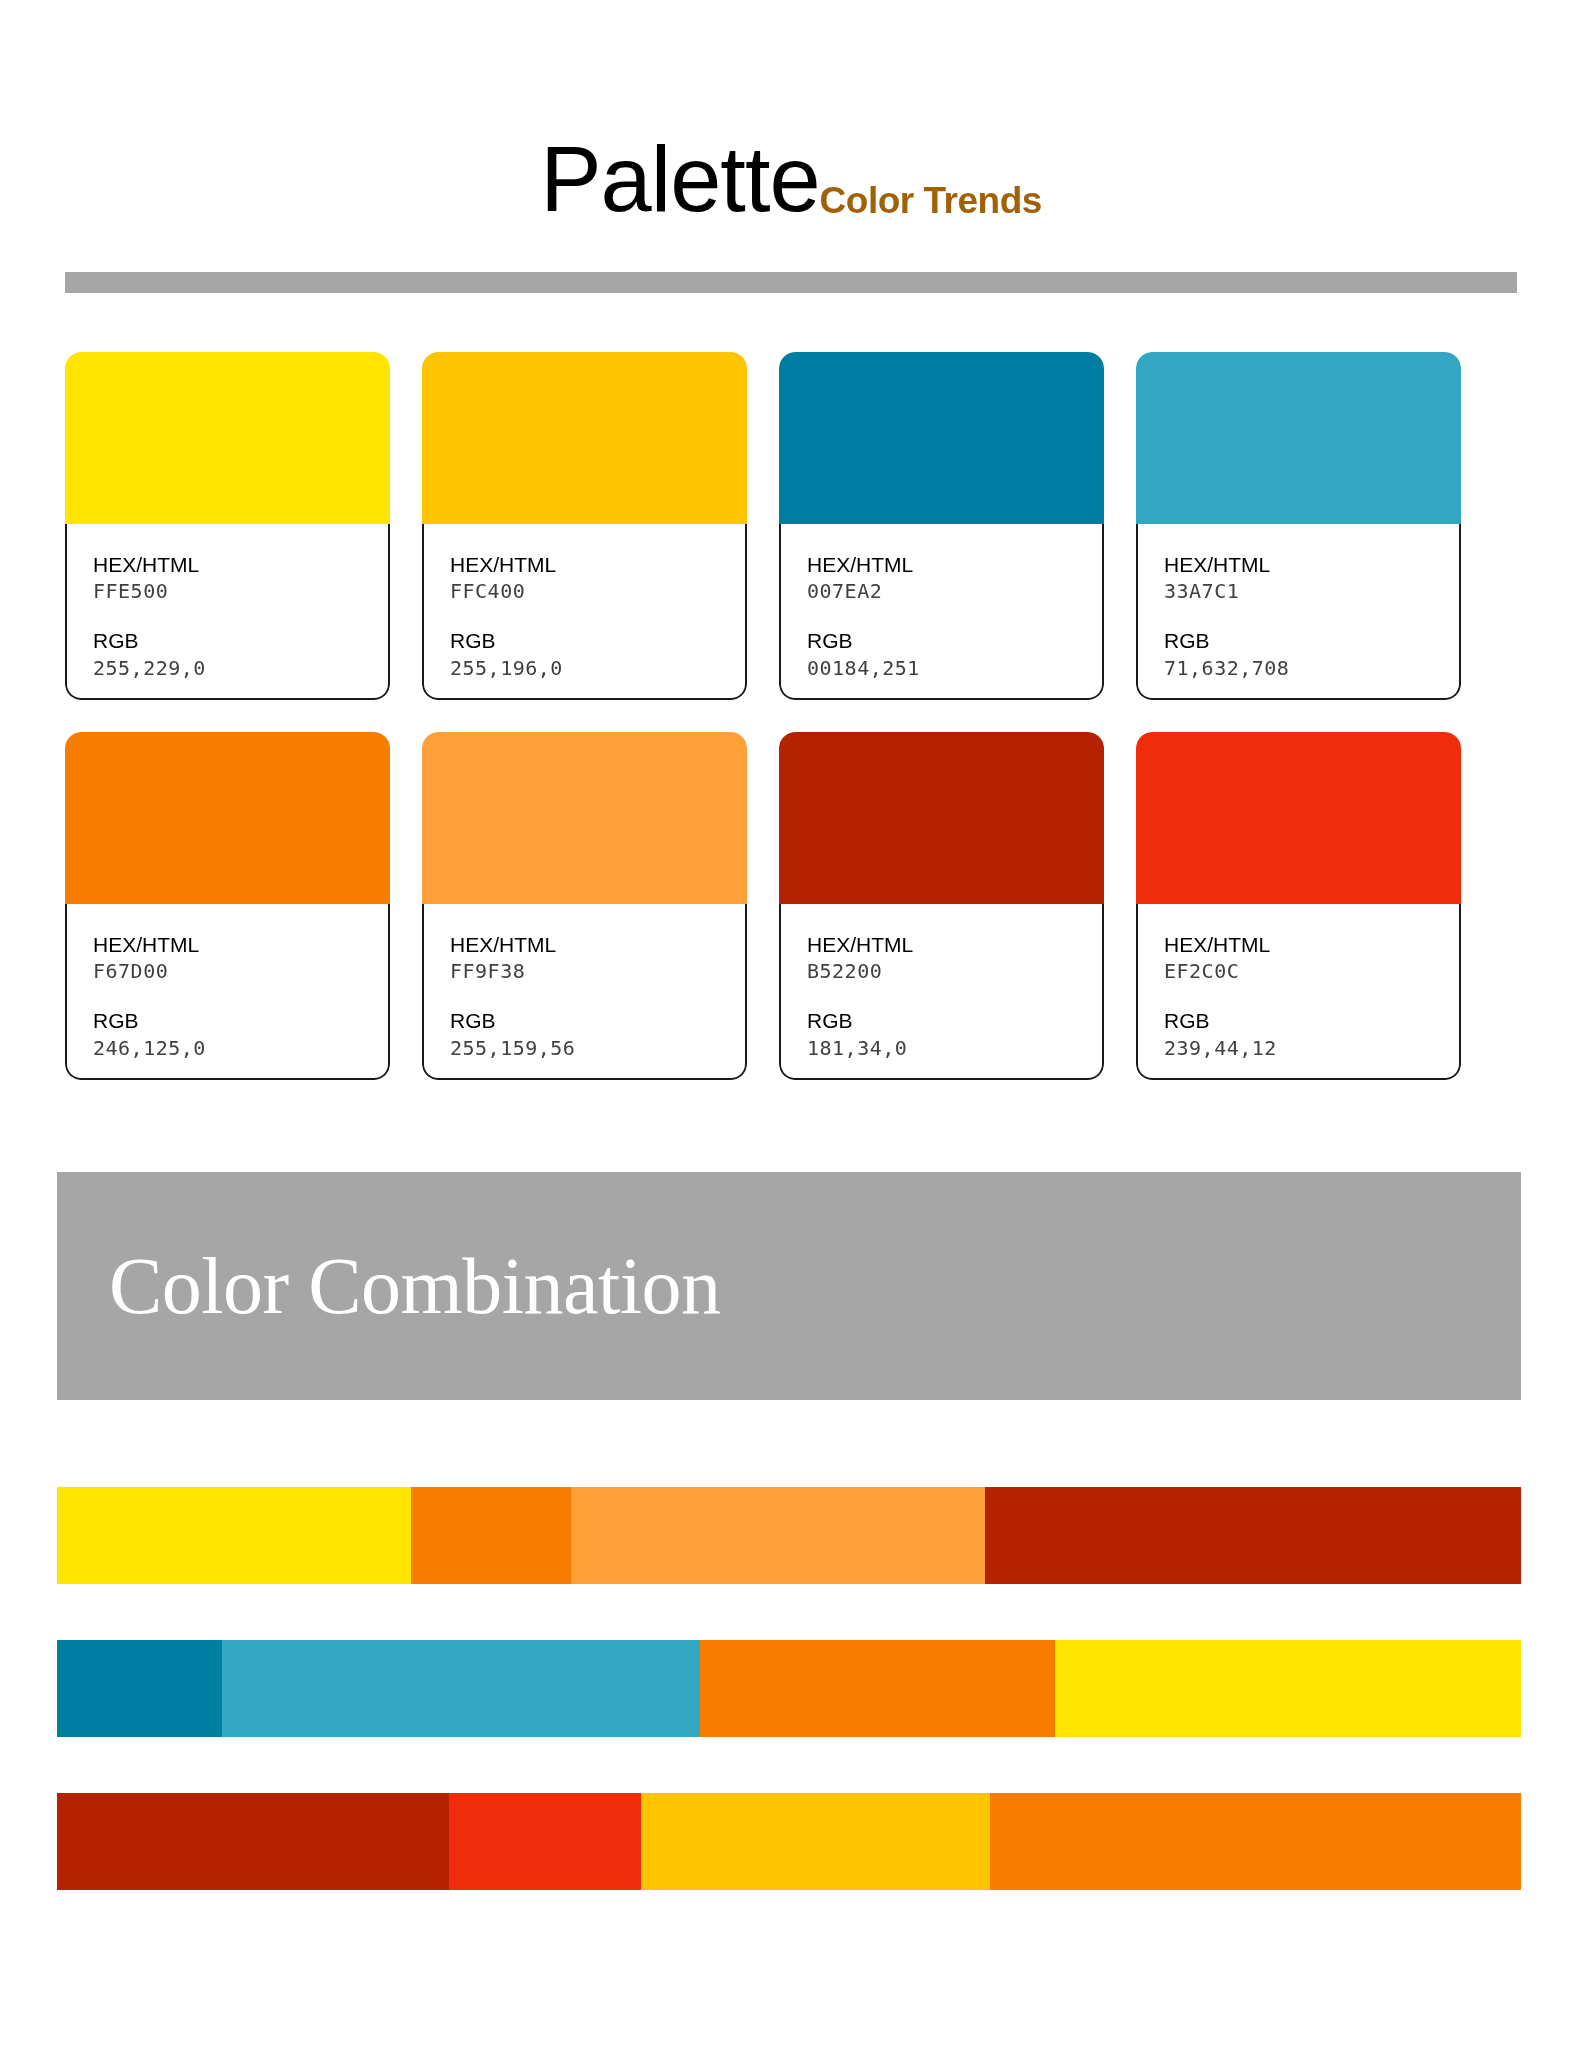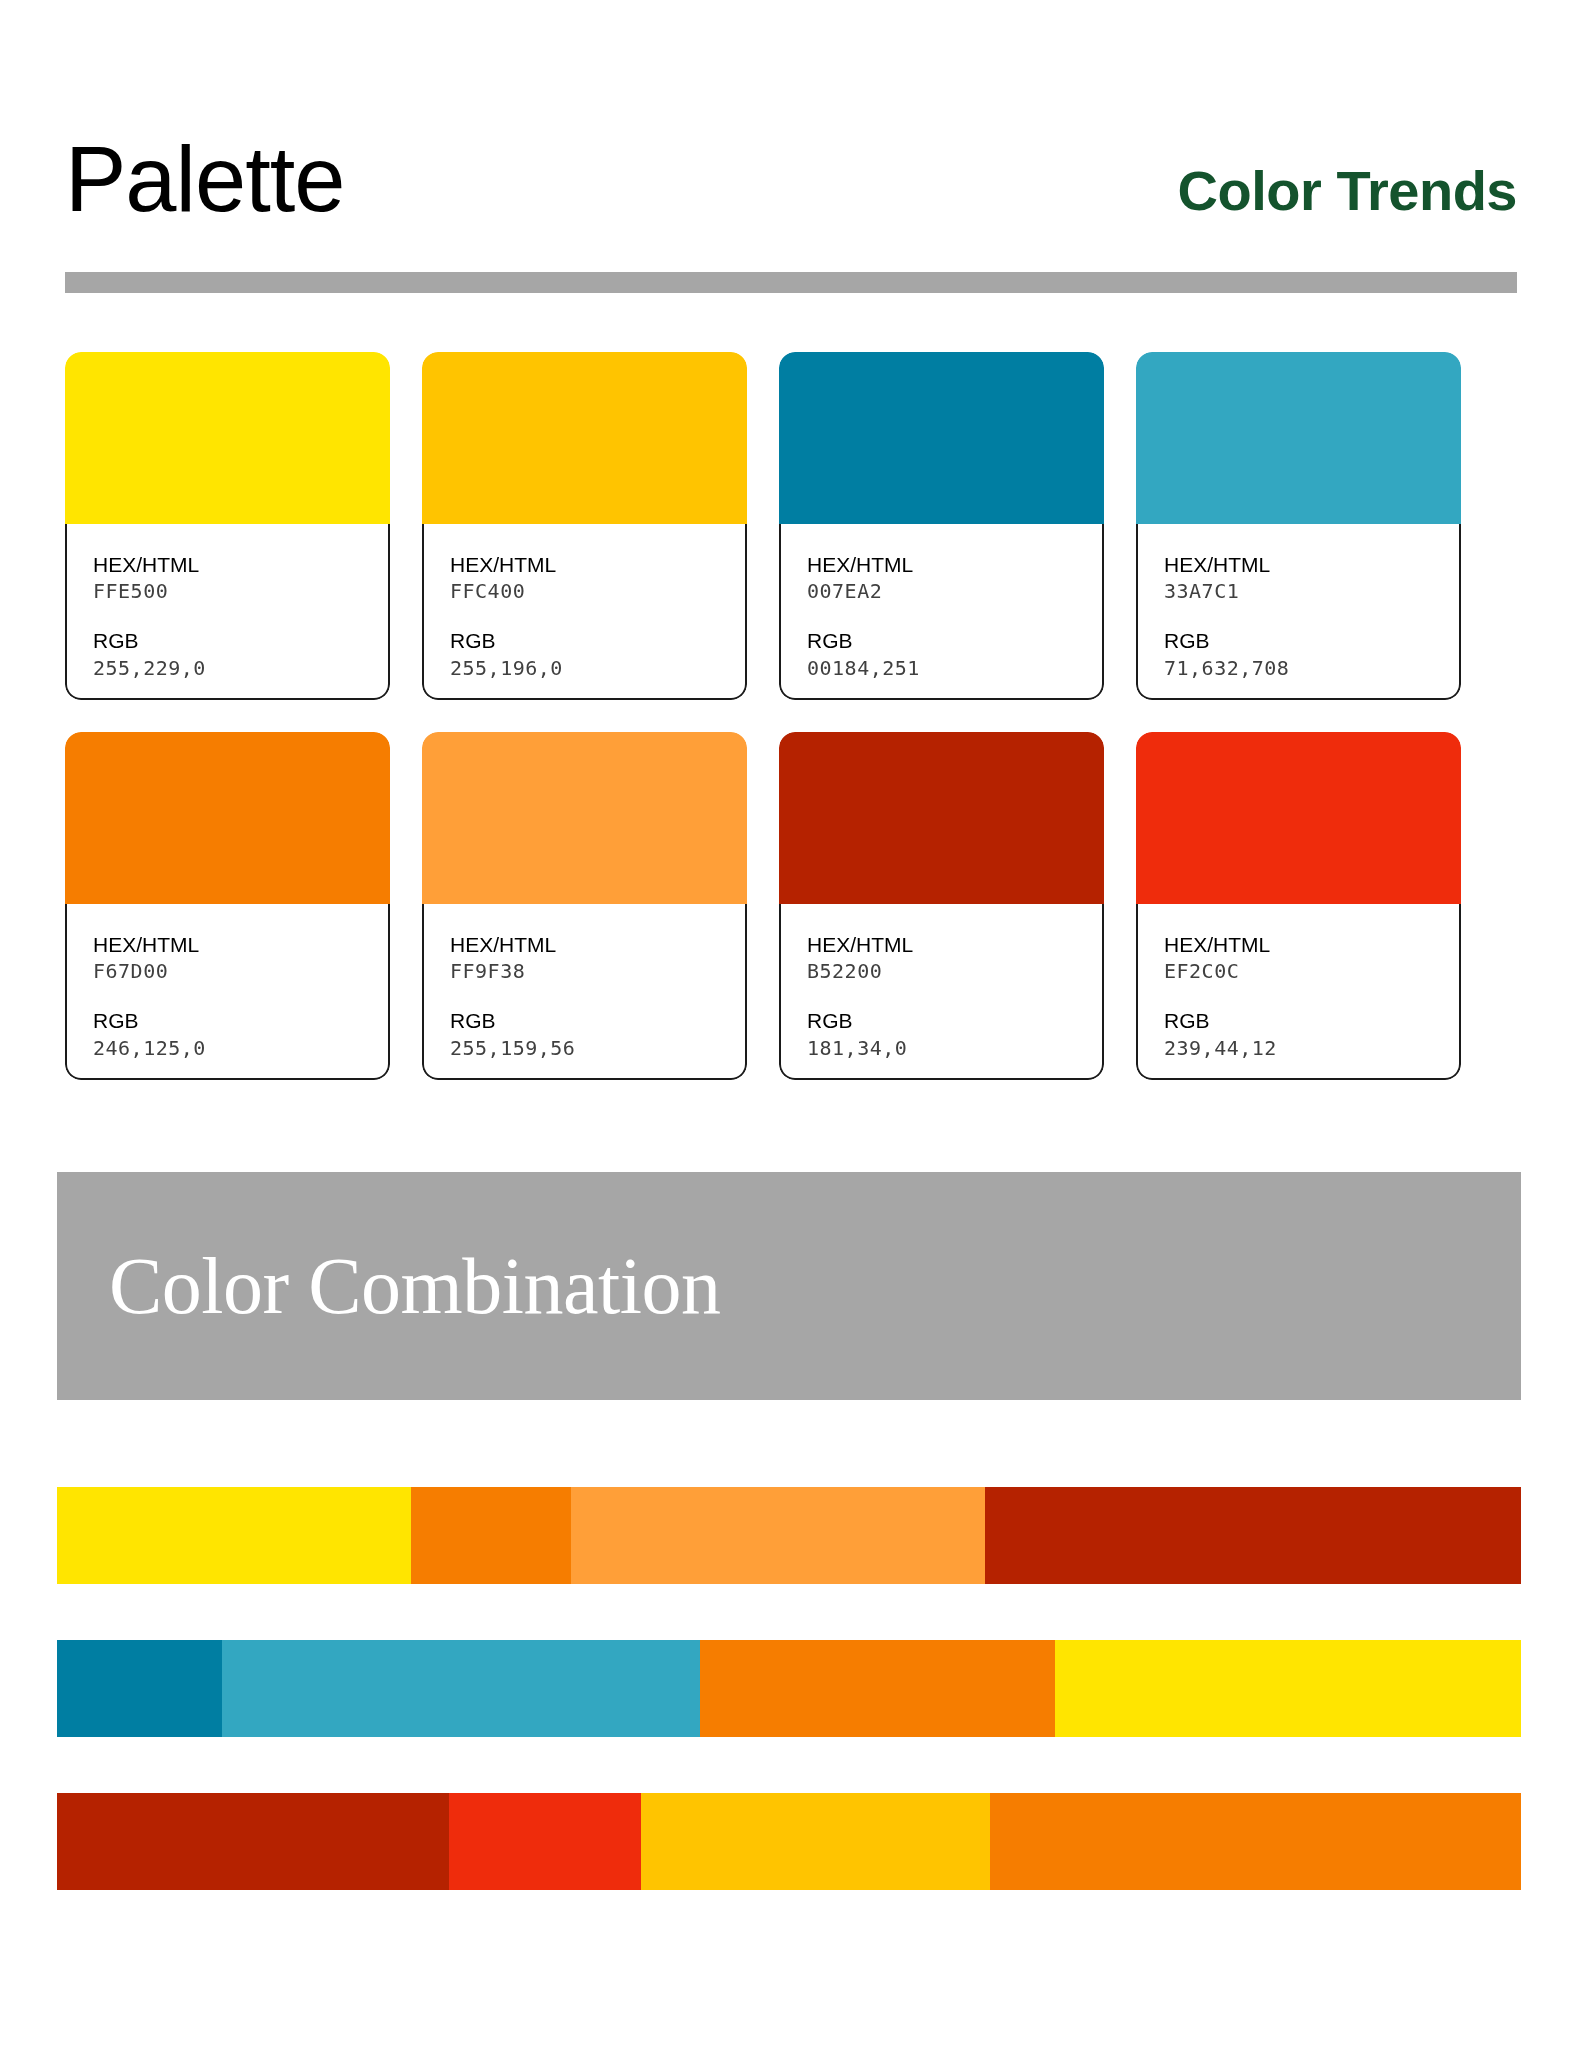--- a/index.html
+++ b/index.html
@@ -25,38 +25,38 @@
 
   
   .header {
     position: absolute;
     left: 65px;
     top: 95px;
     width: 1452px;
     height: 130px;
     display: flex;
     align-items: flex-end;
-    justify-content: space-between;
+    justify-content: center;
   }
   .title-main {
     font-family: "Liberation Sans", sans-serif;
     font-size: 92px;
     font-weight: 400;
     line-height: 1;
     letter-spacing: -1px;
     color: #000000;
     white-space: nowrap;
   }
   .title-sub {
     font-family: "Liberation Sans", sans-serif;
-    font-size: 56px;
+    font-size: 37px;
     font-weight: 700;
     line-height: 1;
     letter-spacing: -0.5px;
-    color: #14532d;
+    color: #a16207;
     white-space: nowrap;
     padding-bottom: 6px;
   }
 
   .header-rule {
     position: absolute;
     left: 65px;
     top: 272px;
     width: 1452px;
     height: 21px;

